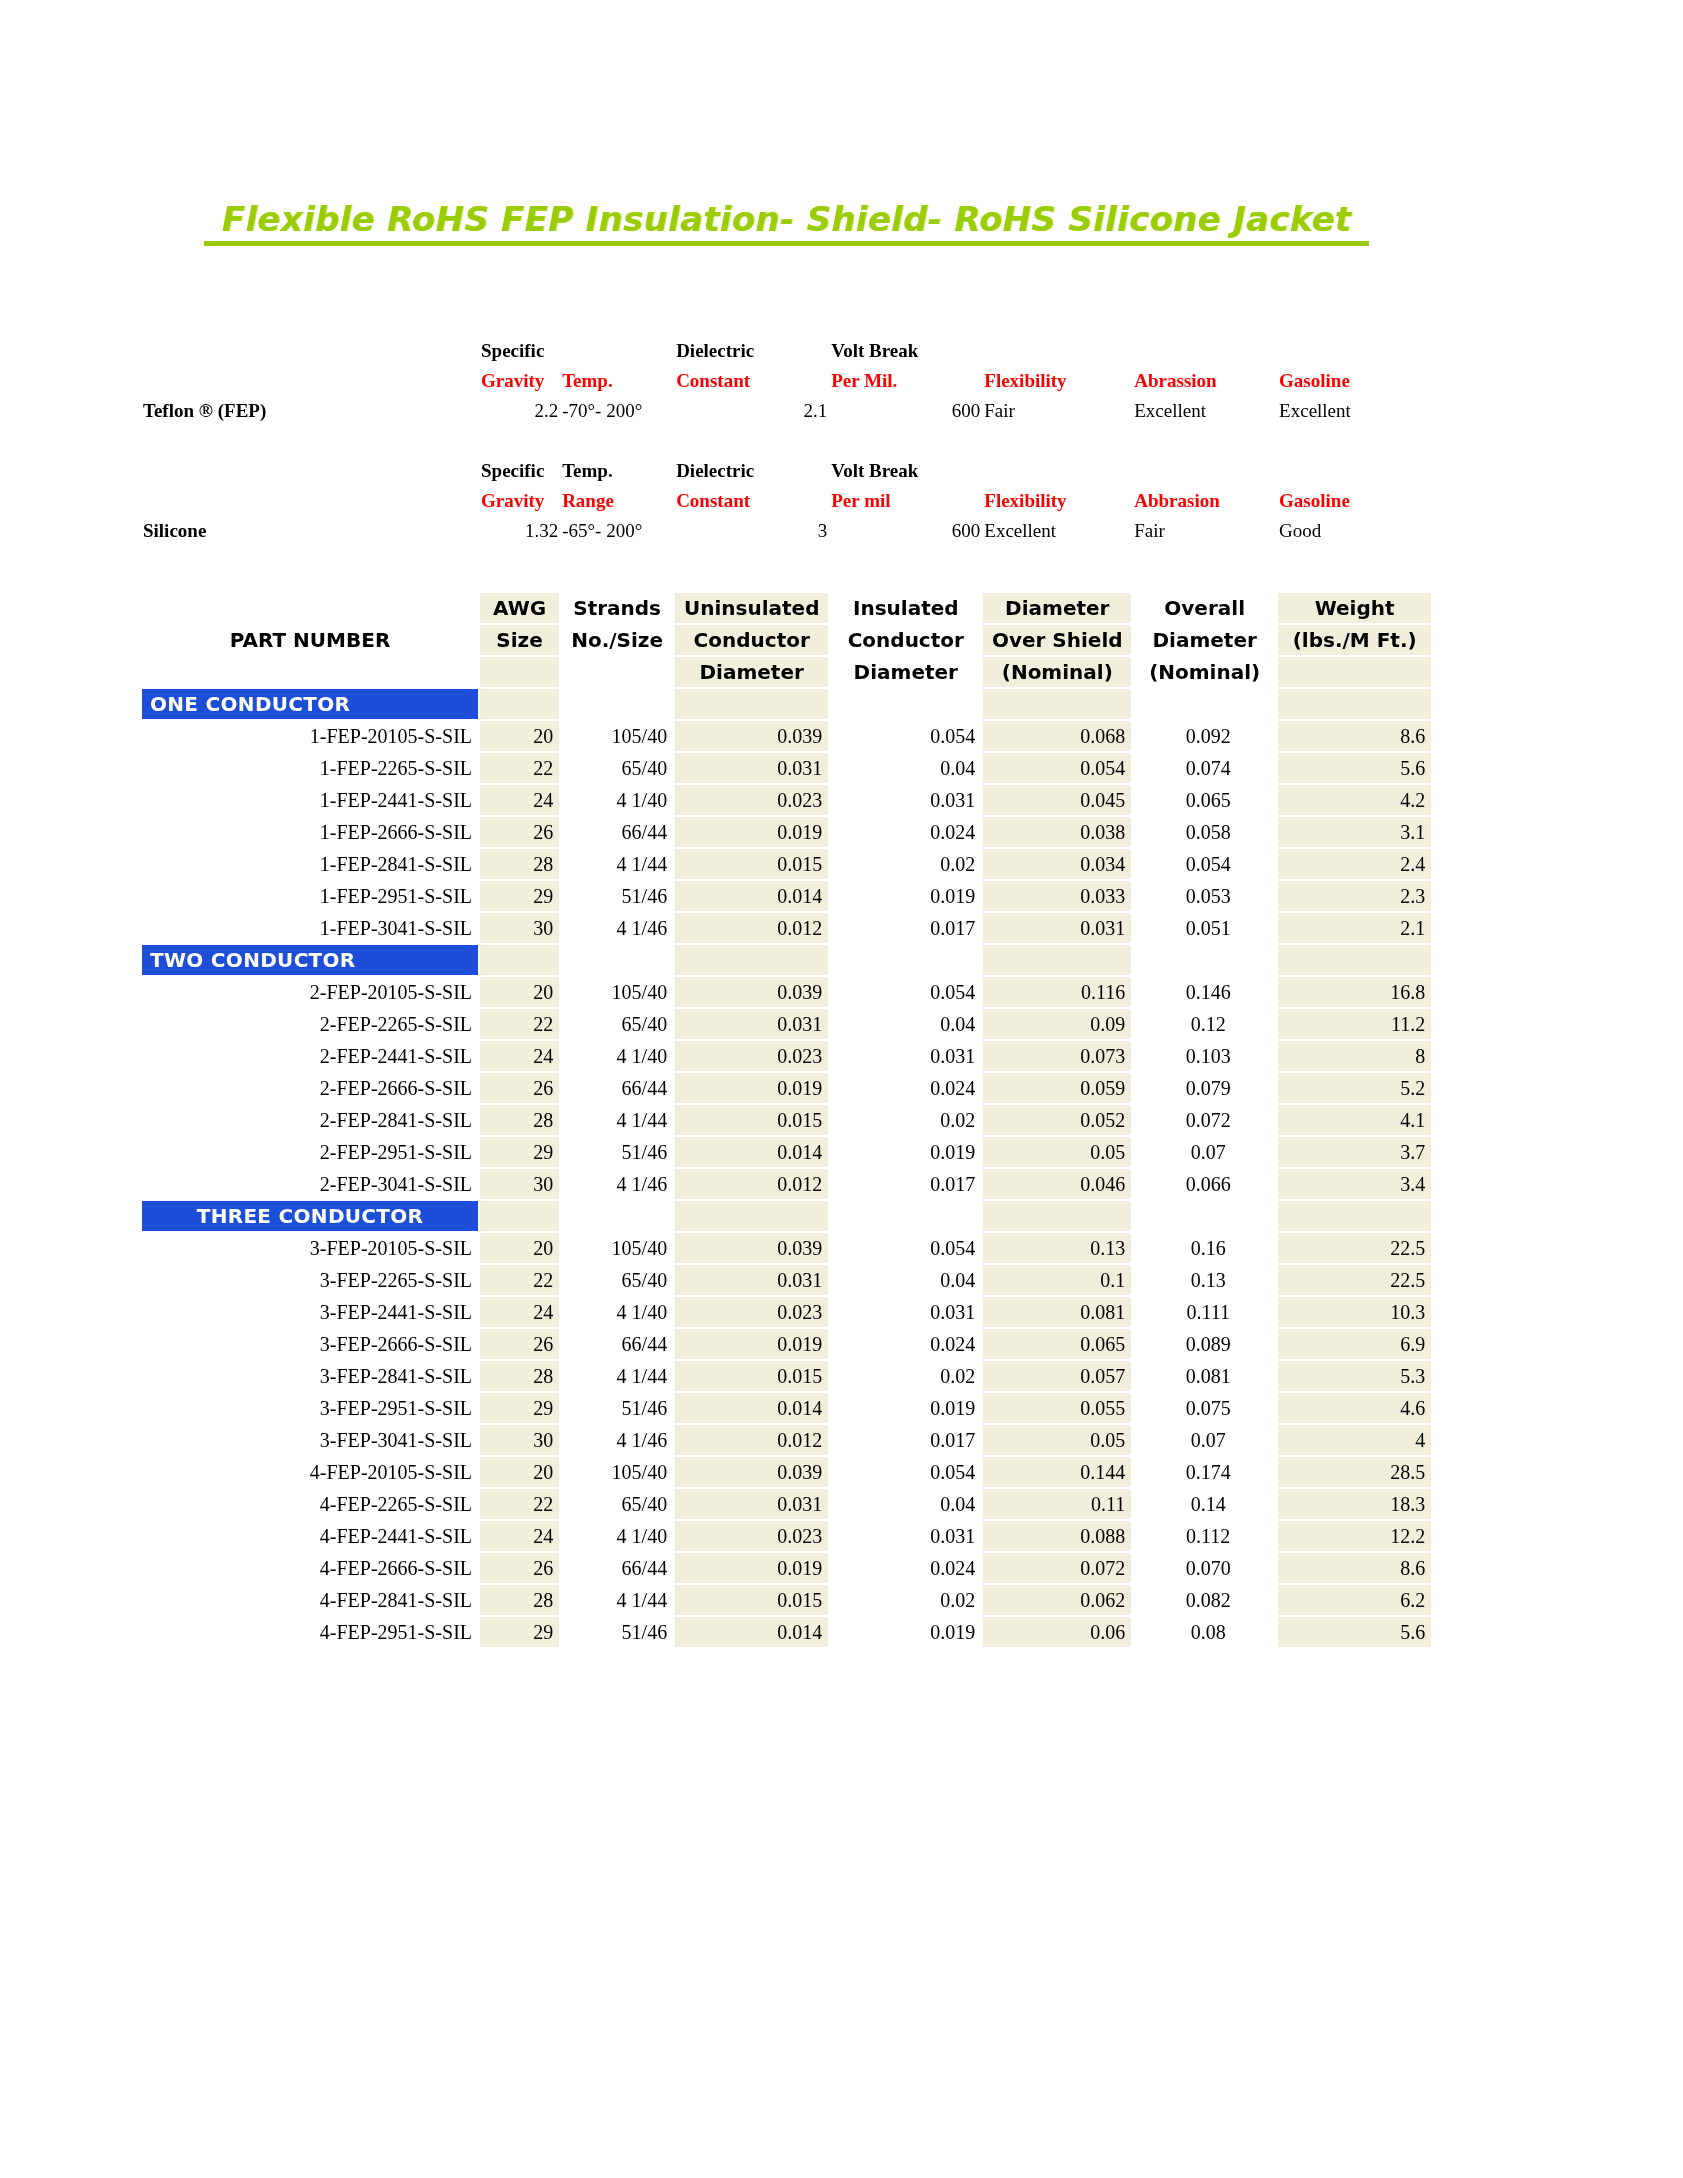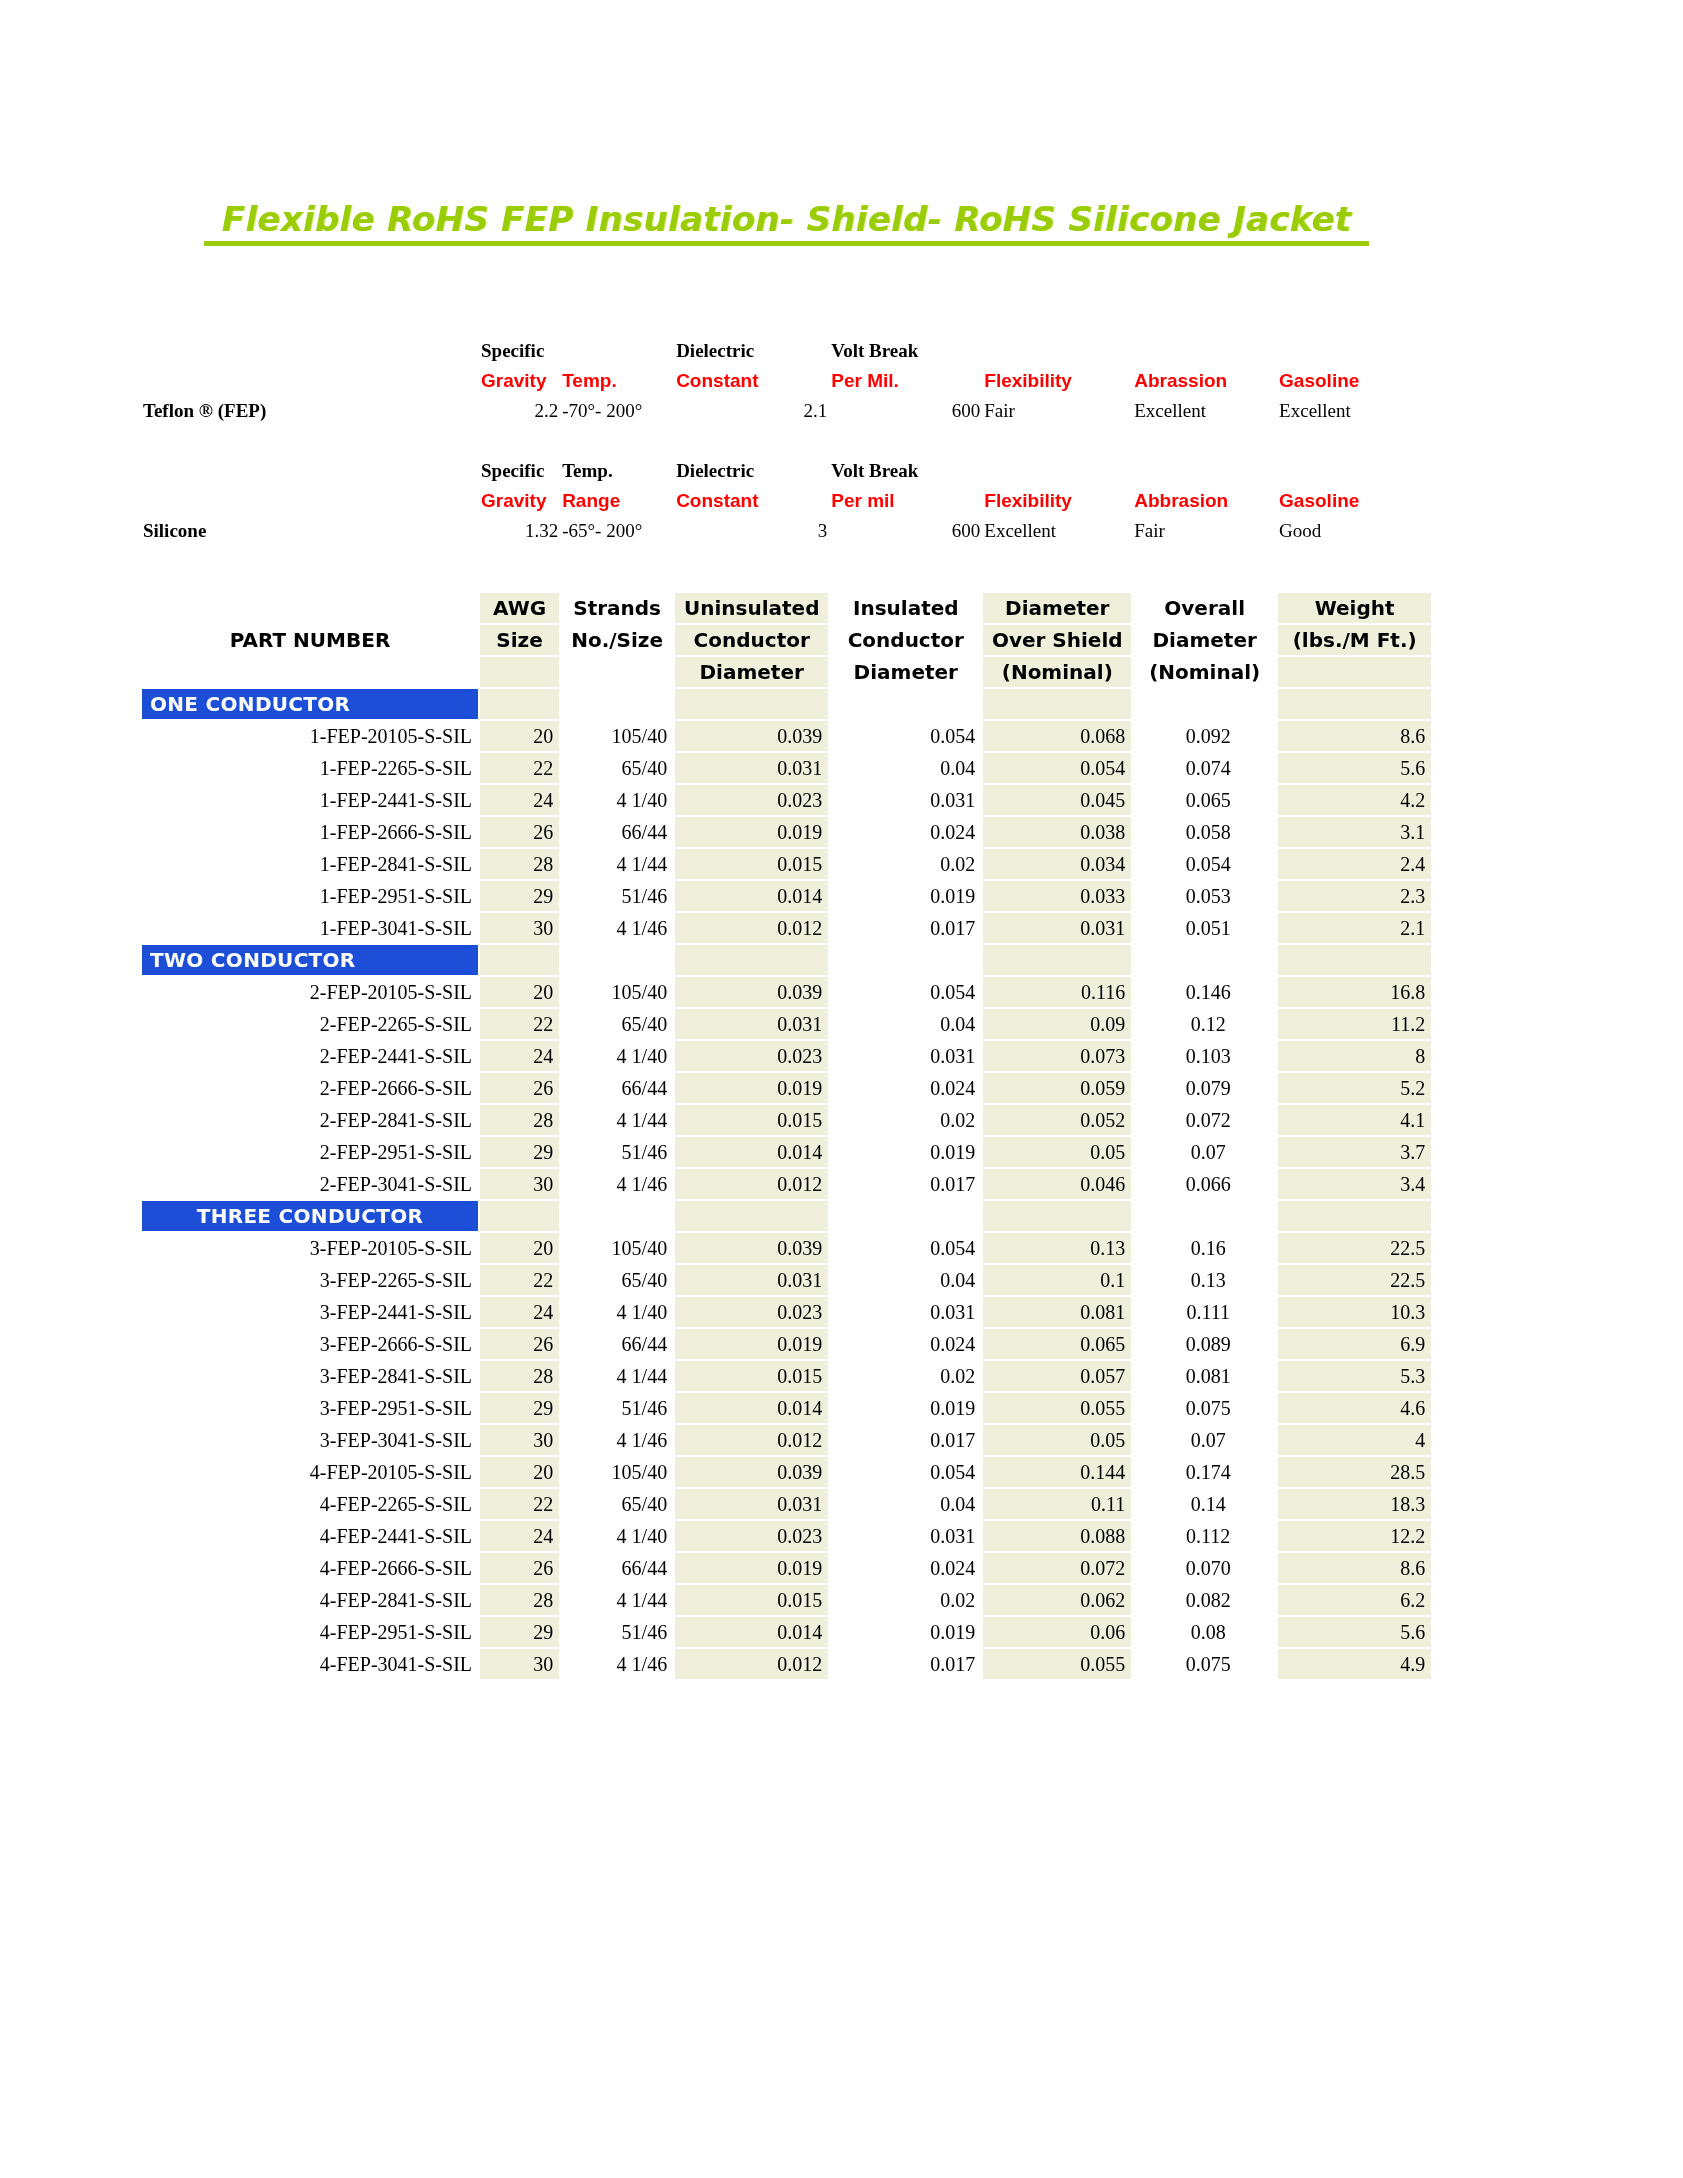--- a/index.html
+++ b/index.html
@@ -59,21 +59,21 @@
   
   .props-wrap {
     position: absolute;
     left: 140px; top: 335px;
     width: 1397px;
   }
   table.props { width: 1397px; }
   table.props td { height: 28px; font-size: 19px; }
   td.hdr-black { font-weight: bold; font-size: 18px; }
   td.hdr-red   { color: #FF0000; font-weight: bold; font-size: 18px;
-                 font-family: Liberation Sans, sans-serif; }
+                 font-family: Liberation Serif, serif; }
   td.num-r { text-align: right; }
   td.blankrow { height: 22px; }
 
   
   .main-wrap {
     position: absolute;
     left: 140px; top: 591px;
     width: 1397px;
   }
   table.main { width: 1397px; }
@@ -641,29 +641,18 @@
             <td class="part">4-FEP-2951-S-SIL</td>
             <td class="val shade">29</td>
             <td class="val">51/46</td>
             <td class="val shade">0.014</td>
             <td class="val">0.019</td>
             <td class="val shade">0.06</td>
             <td class="val-l">0.08</td>
             <td class="val shade">5.6</td>
             <td class=""></td>
           </tr>
-          <tr>
-            <td class="part">4-FEP-3041-S-SIL</td>
-            <td class="val shade">30</td>
-            <td class="val">4 1/46</td>
-            <td class="val shade">0.012</td>
-            <td class="val">0.017</td>
-            <td class="val shade">0.055</td>
-            <td class="val-l">0.075</td>
-            <td class="val shade">4.9</td>
-            <td class=""></td>
-          </tr>
         </tbody>
     </table>
   </div>
 
 </div>
 
 
 </body></html>

